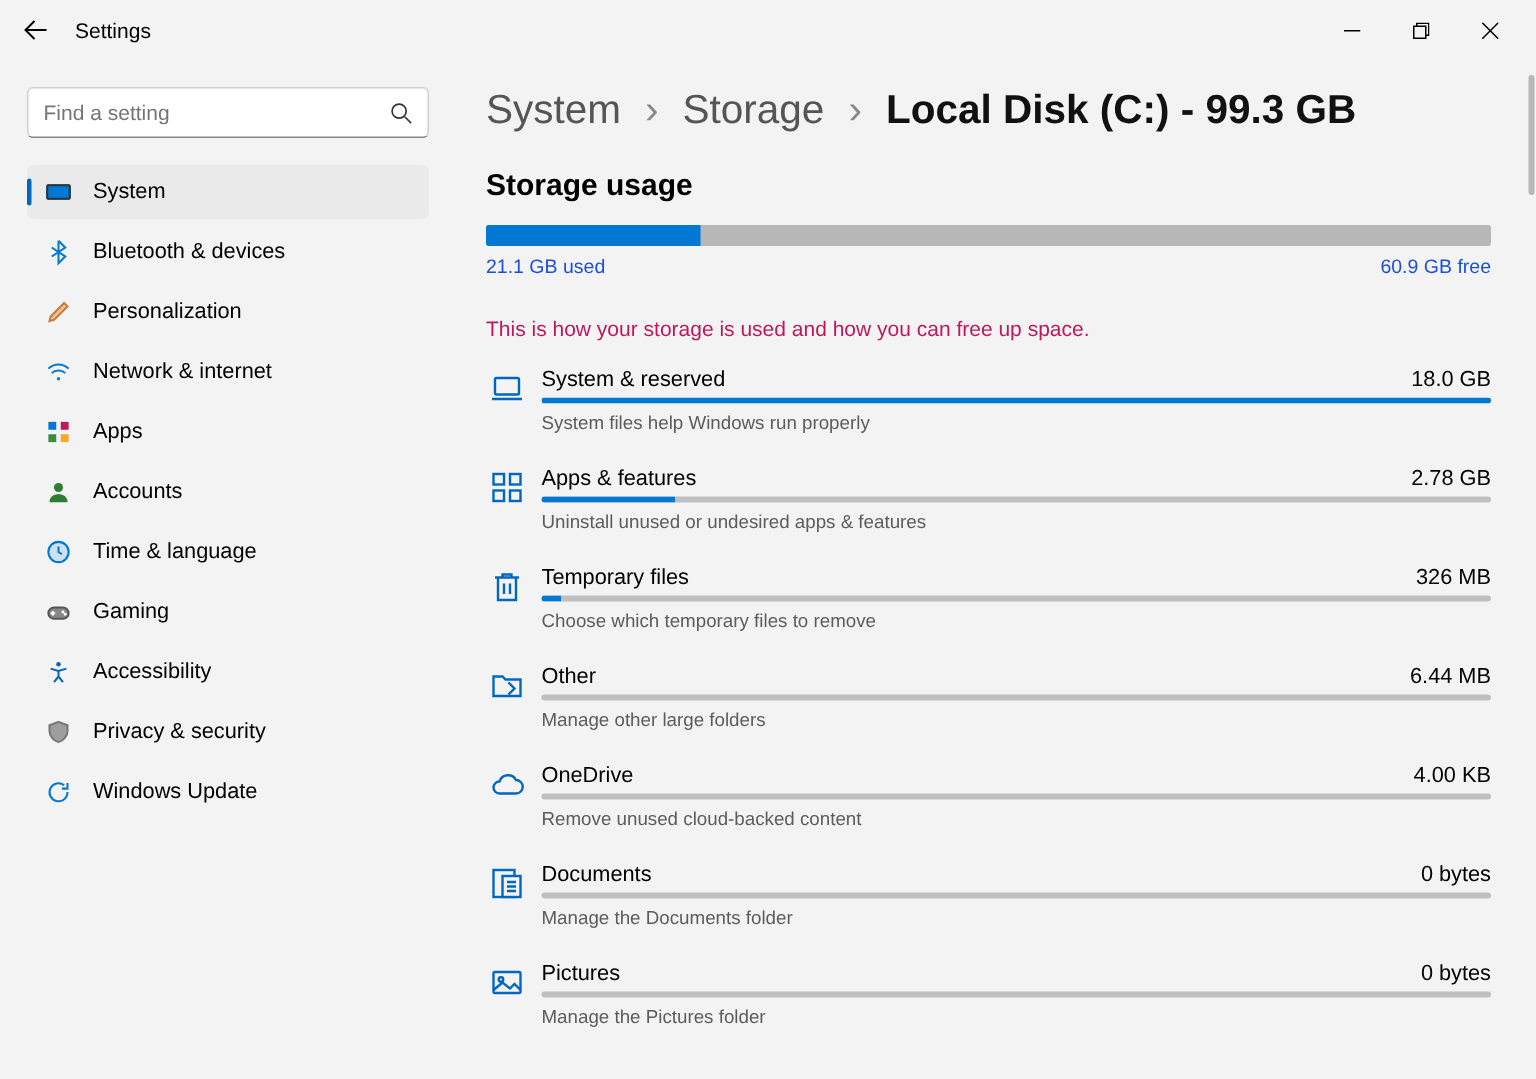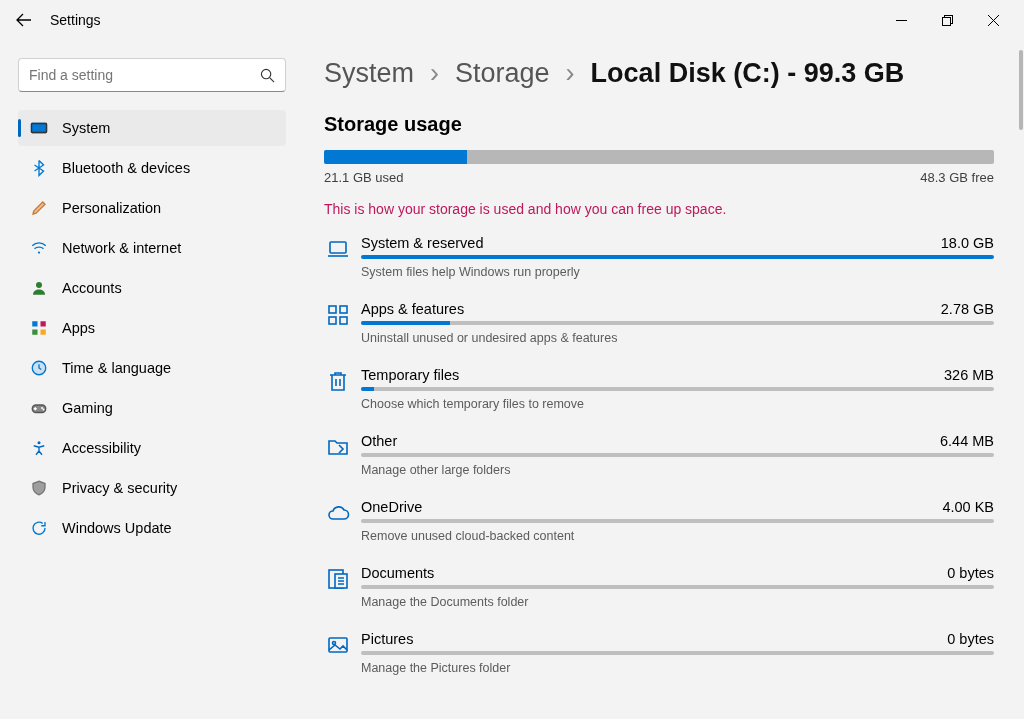--- a/index.html
+++ b/index.html
@@ -52,21 +52,21 @@
   .content { flex:1; padding:18px 30px 0 24px; overflow-y:auto; }
   .breadcrumb { display:flex; align-items:center; gap:16px; font-size:27px; margin-bottom:24px; }
   .bc-item { color:#555; cursor:pointer; }
   .bc-sep { color:#888; }
   .bc-current { font-weight:600; color:#111; }
   .section-title { font-size:20px; font-weight:600; margin-bottom:14px; }
   .main-bar {
     height:14px; background:#b7b7b7; border-radius:2px; overflow:hidden; margin-bottom:6px;
   }
   .main-bar-fill { height:100%; background:#0078d4; }
-  .bar-labels { display:flex; justify-content:space-between; font-size:13px; color:#404040; margin-bottom:16px; }
+  .bar-labels { display:flex; justify-content:space-between; font-size:13px; color:#1d4ed8; margin-bottom:26px; }
   .desc { font-size:14px; color:#be185d; margin-bottom:18px; }
   .cat { display:flex; gap:9px; margin-bottom:22px; cursor:pointer; }
   .cat-icon { width:28px; display:flex; align-items:flex-start; justify-content:center; padding-top:2px; color:#0067c0; }
   .cat-body { flex:1; }
   .cat-top { display:flex; justify-content:space-between; font-size:14.5px; margin-bottom:4px; }
   .cat-bar { height:4px; background:#bfbfbf; border-radius:2px; overflow:hidden; margin-bottom:6px; }
   .cat-bar-fill { height:100%; background:#0078d4; }
   .cat-sub { font-size:12.5px; color:#5c5c5c; }
   .scrollbar { position:absolute; right:1px; top:50px; width:4px; height:80px; background:#b6b6b6; border-radius:3px; }
 </style>
@@ -140,36 +140,36 @@
             <svg width="18" height="18" viewBox="0 0 24 24" fill="none" stroke-width="1.8">
               <path d="M3 9 C8 4 16 4 21 9 M6 13 C9 10 15 10 18 13 M12 18 L12 18" stroke="#0078d4"></path>
               <circle cx="12" cy="18" r="1.5" fill="#0078d4"></circle>
             </svg>
           </span>
           <span>Network &amp; internet</span>
         </div>
         <div class="nav-item">
           <span class="nav-icon">
             <svg width="18" height="18" viewBox="0 0 24 24" fill="none" stroke-width="1.8">
-              <circle cx="12" cy="8" r="4" fill="#2e7d32"></circle>
-              <path d="M4 21 C4 16 8 14 12 14 C16 14 20 16 20 21 Z" fill="#2e7d32"></path>
-            </svg>
-          </span>
-          <span>Accounts</span>
-        </div>
-        <div class="nav-item">
-          <span class="nav-icon">
-            <svg width="18" height="18" viewBox="0 0 24 24" fill="none" stroke-width="1.8">
               <rect x="3" y="3" width="7" height="7" fill="#0078d4"></rect>
               <rect x="14" y="3" width="7" height="7" fill="#c2185b"></rect>
               <rect x="3" y="14" width="7" height="7" fill="#388e3c"></rect>
               <rect x="14" y="14" width="7" height="7" fill="#f9a825"></rect>
             </svg>
           </span>
           <span>Apps</span>
+        </div>
+        <div class="nav-item">
+          <span class="nav-icon">
+            <svg width="18" height="18" viewBox="0 0 24 24" fill="none" stroke-width="1.8">
+              <circle cx="12" cy="8" r="4" fill="#2e7d32"></circle>
+              <path d="M4 21 C4 16 8 14 12 14 C16 14 20 16 20 21 Z" fill="#2e7d32"></path>
+            </svg>
+          </span>
+          <span>Accounts</span>
         </div>
         <div class="nav-item">
           <span class="nav-icon">
             <svg width="18" height="18" viewBox="0 0 24 24" fill="none" stroke-width="1.8">
               <circle cx="12" cy="12" r="9" fill="none" stroke="#0078d4"></circle>
               <path d="M12 7 V12 L15 14" stroke="#0078d4"></path>
               <circle cx="12" cy="12" r="9" fill="#0078d4" fill-opacity="0.15"></circle>
             </svg>
           </span>
           <span>Time &amp; language</span>
@@ -221,21 +221,21 @@
       <span class="bc-sep">›</span>
       <span class="bc-current">Local Disk (C:) - 99.3 GB</span>
     </div>
 
     <div class="section-title">Storage usage</div>
     <div class="main-bar">
       <div class="main-bar-fill" id="main-fill" style="width: 21.3%;"></div>
     </div>
     <div class="bar-labels">
       <span>21.1 GB used</span>
-      <span>48.3 GB free</span>
+      <span>60.9 GB free</span>
     </div>
     <div class="desc">This is how your storage is used and how you can free up space.</div>
 
     <div id="cats">
         <div class="cat">
           <div class="cat-icon">
             <svg width="24" height="24" viewBox="0 0 24 24" fill="none" stroke="#0067c0" stroke-width="1.6">
               <rect x="4" y="5" width="16" height="11" rx="1"></rect>
               <path d="M2 19 H22"></path>
             </svg>

